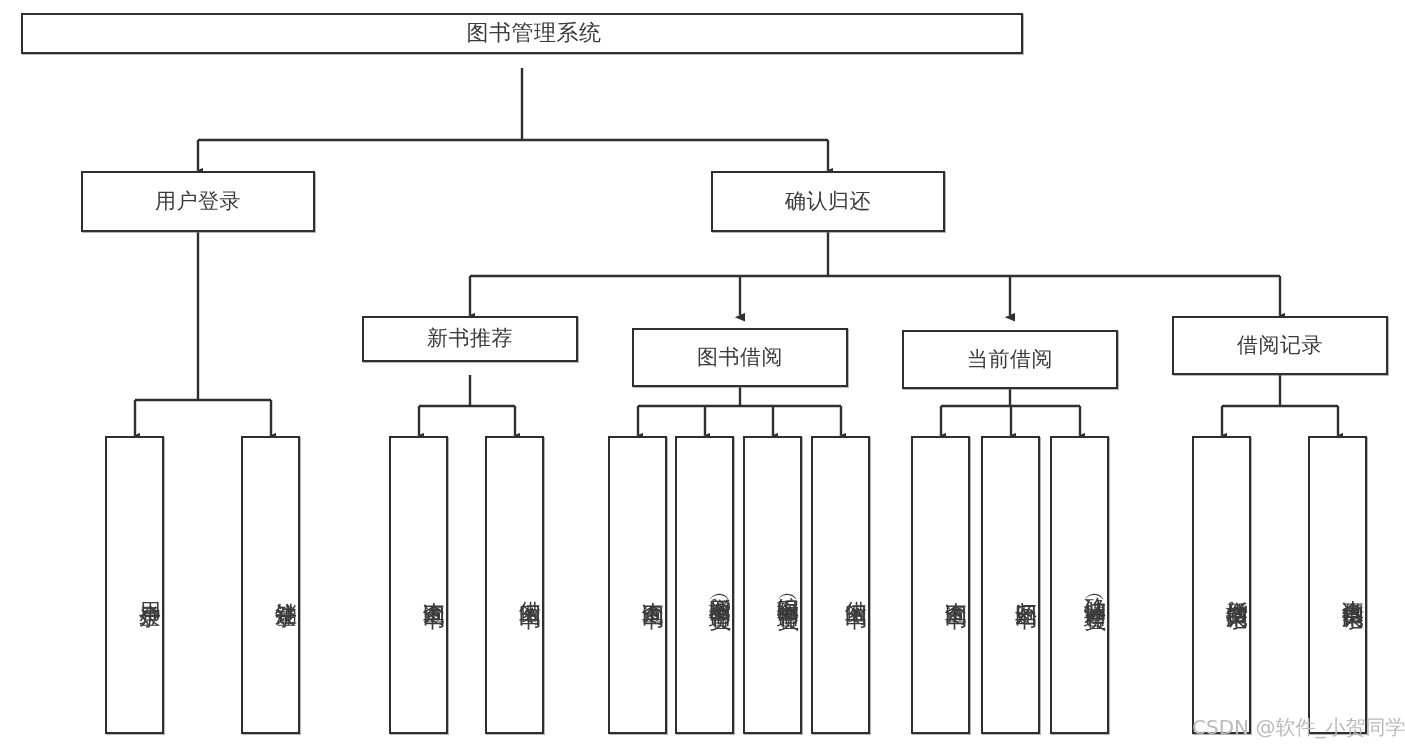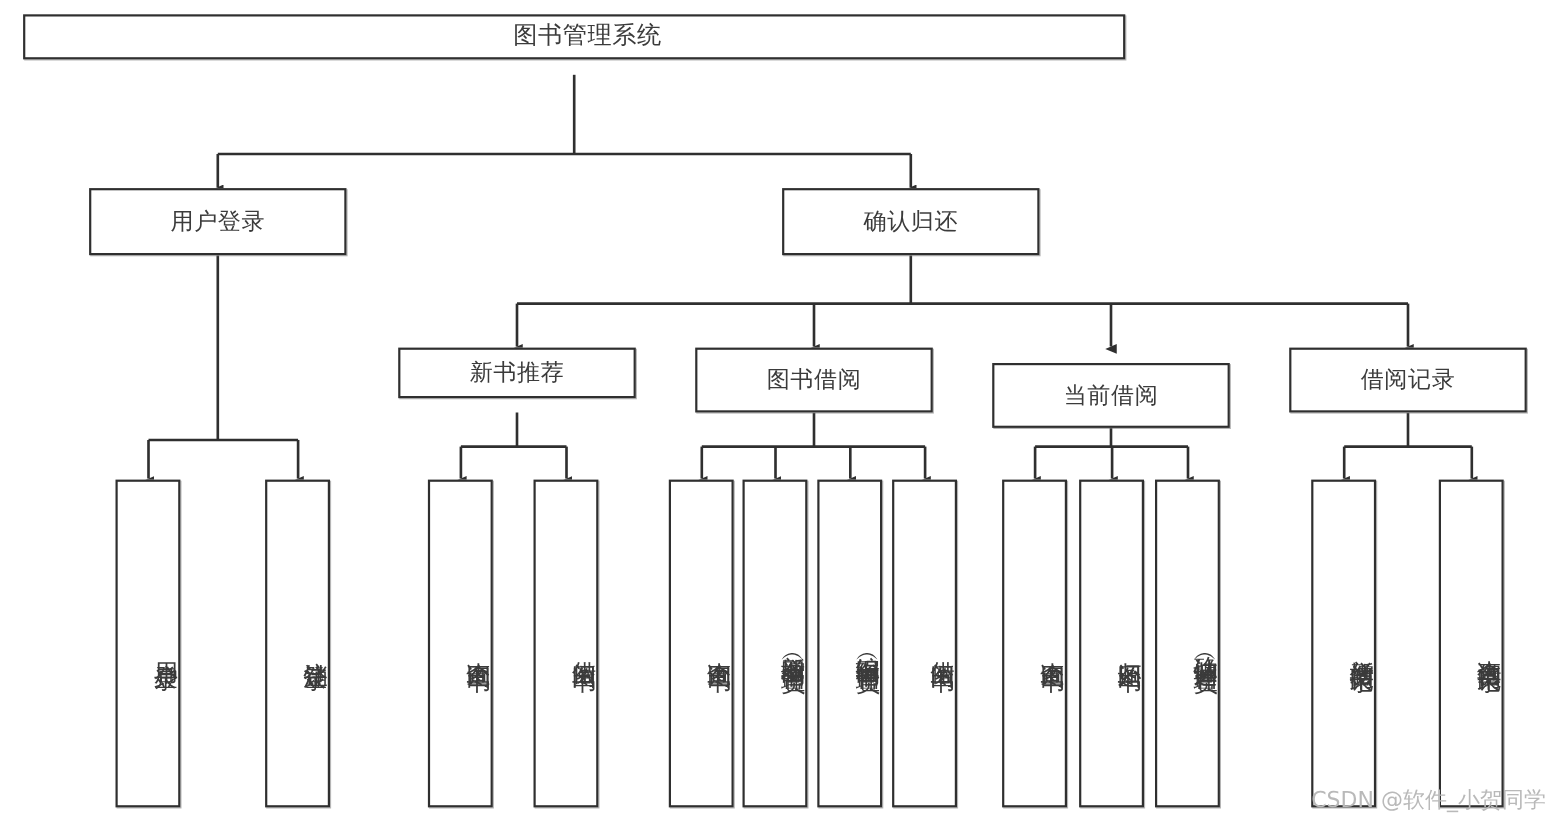--- a/index.html
+++ b/index.html
@@ -125,21 +125,21 @@
       </div>
       <div class="node horiz" style="left: 81px; top: 171px; width: 234px; height: 61px;">
         <span>用户登录</span>
       </div>
       <div class="node horiz" style="left: 711px; top: 171px; width: 234px; height: 61px;">
         <span>确认归还</span>
       </div>
       <div class="node horiz" style="left: 362px; top: 316px; width: 216px; height: 46px;">
         <span>新书推荐</span>
       </div>
-      <div class="node horiz" style="left: 632px; top: 316px; width: 216px; height: 59px;">
+      <div class="node horiz" style="left: 632px; top: 328px; width: 216px; height: 59px;">
         <span>图书借阅</span>
       </div>
       <div class="node horiz" style="left: 902px; top: 330px; width: 216px; height: 59px;">
         <span>当前借阅</span>
       </div>
       <div class="node horiz" style="left: 1172px; top: 316px; width: 216px; height: 59px; text-align: right;">
         <span>借阅记录</span>
       </div>
       <div class="node vert" style="left: 105px; top: 436px; width: 59px; height: 298px;">
         <span class="vtext">用户登录</span>

